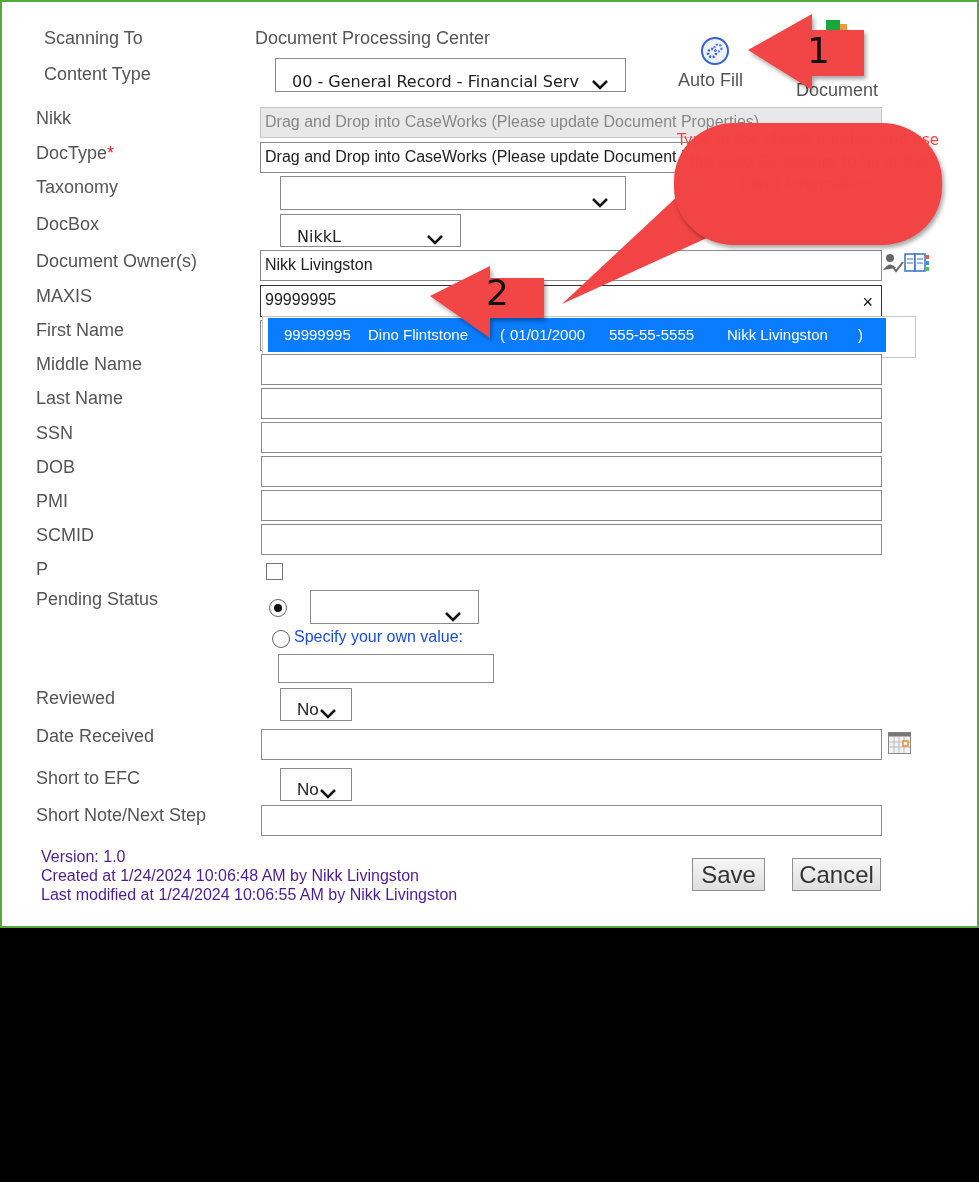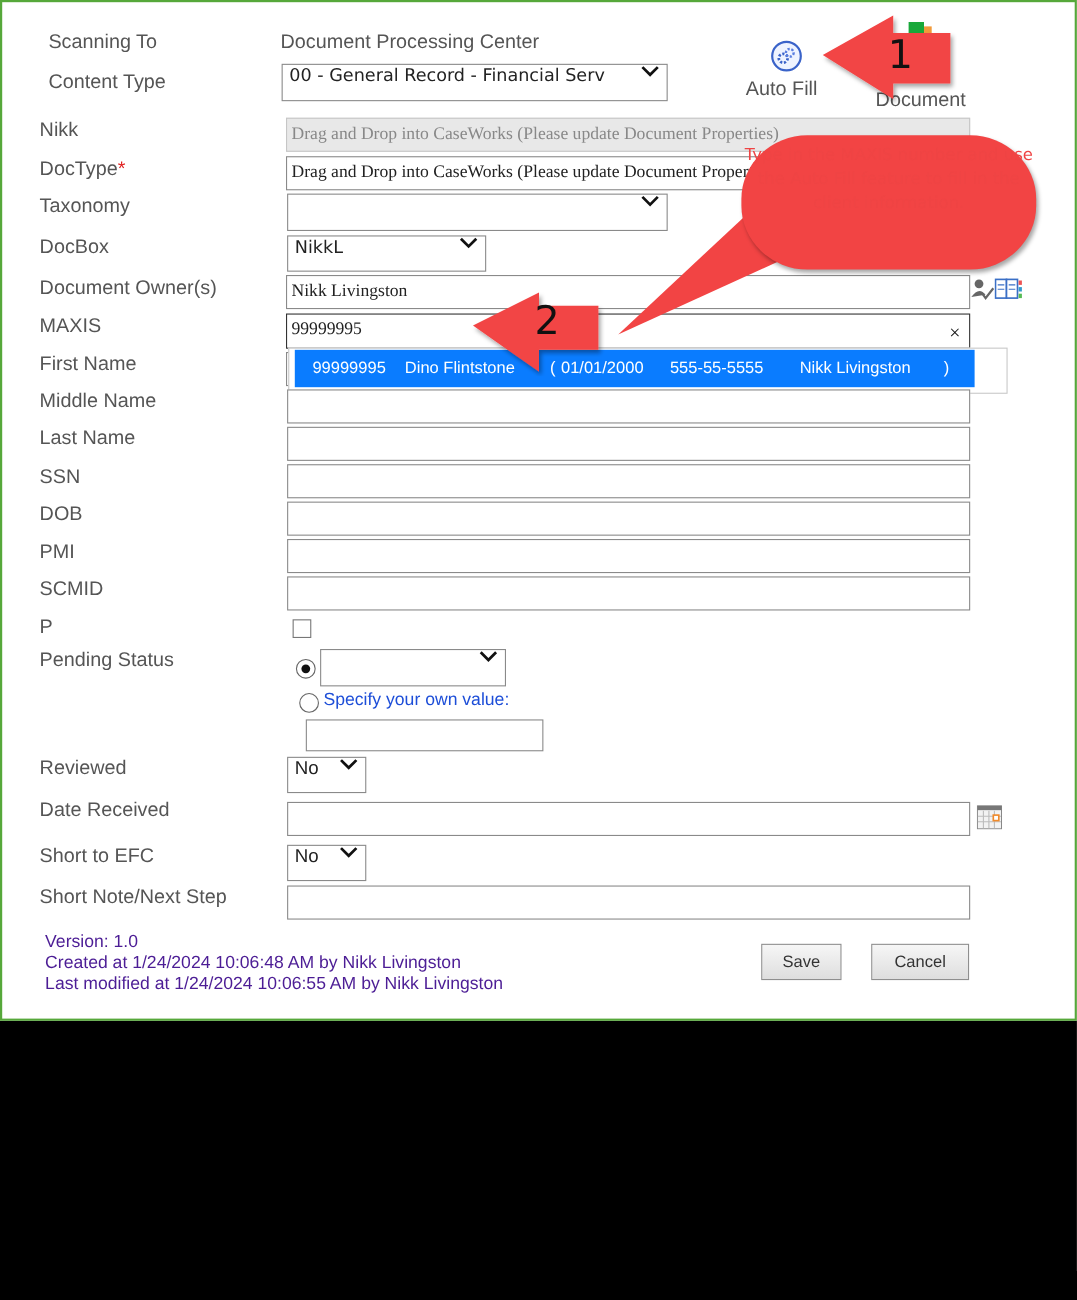--- a/index.html
+++ b/index.html
@@ -2,35 +2,35 @@
 <html><head>
 <meta charset="utf-8">
 <style>
   html,body{margin:0;padding:0;}
   body{width:979px;height:1182px;background:#000;position:relative;overflow:hidden;font-family:"Liberation Sans",sans-serif;}
   .frame{position:absolute;left:0;top:0;width:975px;height:924px;background:#fff;border:2px solid #56a83a;box-sizing:content-box;}
   .abs{position:absolute;}
   .lbl{position:absolute;font-size:18px;color:#555;white-space:nowrap;}
   .lbl .req{color:#e02020;}
   .val{position:absolute;font-size:18px;color:#555;white-space:nowrap;}
-  .input{position:absolute;border:1px solid #8a8a8a;background:#fff;box-sizing:border-box;font-family:Liberation Serif, serif;font-size:16px;color:#222;padding:0 4px;line-height:28px;white-space:nowrap;overflow:hidden;}
+  .input{position:absolute;border:1px solid #8a8a8a;background:#fff;box-sizing:border-box;font-family:Liberation Sans, sans-serif;font-size:16px;color:#222;padding:0 4px;line-height:28px;white-space:nowrap;overflow:hidden;}
   .input.disabled{background:#e8e8e8;color:#888;border-color:#c6c6c6;}
   .input.active{border:1px solid #333;}
-  .select{position:absolute;border:1px solid #8a8a8a;background:#fff;box-sizing:border-box;font-size:17px;color:#222;padding:0 6px;white-space:nowrap;overflow:hidden;display:flex;align-items:flex-start;justify-content:space-between;}
+  .select{position:absolute;border:1px solid #8a8a8a;background:#fff;box-sizing:border-box;font-size:17px;color:#222;padding:0 16px;white-space:nowrap;overflow:hidden;display:flex;align-items:flex-end;justify-content:space-between;margin-left:19px;}
   .select .txt{font-family:"DejaVu Sans",sans-serif;font-size:16px;}
   .select.plain .txt{font-family:"Liberation Sans",sans-serif;font-size:17px;}
   .chev{width:18px;height:12px;flex:0 0 18px;}
   .clear-x{position:absolute;right:8px;top:2px;font-size:18px;color:#111;}
   .suggest-box{position:absolute;left:260px;top:314px;width:654px;height:42px;border:1px solid #c8c8c8;background:#fff;box-sizing:border-box;}
   .suggest-item{position:absolute;left:266px;top:316px;width:618px;height:34px;background:#0a7cff;color:#fff;font-size:15px;display:flex;align-items:center;white-space:pre;}
   .suggest-item span{position:absolute;top:8px;}
   .checkbox{position:absolute;width:17px;height:17px;border:1px solid #777;background:#fff;box-sizing:border-box;}
   .radio{position:absolute;width:18px;height:18px;border:1px solid #666;border-radius:50%;background:#fff;box-sizing:border-box;}
   .radio.on::after{content:"";position:absolute;left:4px;top:4px;width:8px;height:8px;border-radius:50%;background:#111;}
-  .btn{position:absolute;border:1px solid #8f8f8f;background:linear-gradient(#f6f6f6,#dedede);font-size:15px;color:#333;display:flex;align-items:center;justify-content:center;box-sizing:border-box;cursor:pointer;text-align:right;}
+  .btn{position:absolute;border:1px solid #8f8f8f;background:linear-gradient(#f6f6f6,#dedede);font-size:24px;color:#333;display:flex;align-items:center;justify-content:center;box-sizing:border-box;cursor:pointer;text-align:right;}
   .meta{position:absolute;left:39px;top:845px;font-size:16px;color:#4c1d95;line-height:19px;}
   .toolbar-label{position:absolute;font-size:18px;color:#555;white-space:nowrap;}
   .callout{position:absolute;left:672px;top:121px;width:268px;height:122px;background:#f24444;border-radius:60px/58px;box-shadow:2px 3px 4px rgba(0,0,0,.35);}
   .callout-text{position:absolute;left:672px;top:127px;width:268px;text-align:center;font-family:"DejaVu Sans",sans-serif;font-size:15px;line-height:22px;color:#ef4444;}
   .num{position:absolute;font-family:"DejaVu Sans",sans-serif;font-size:36px;color:#111;}
 </style>
 </head>
 <body>
 
 <div class="frame">

